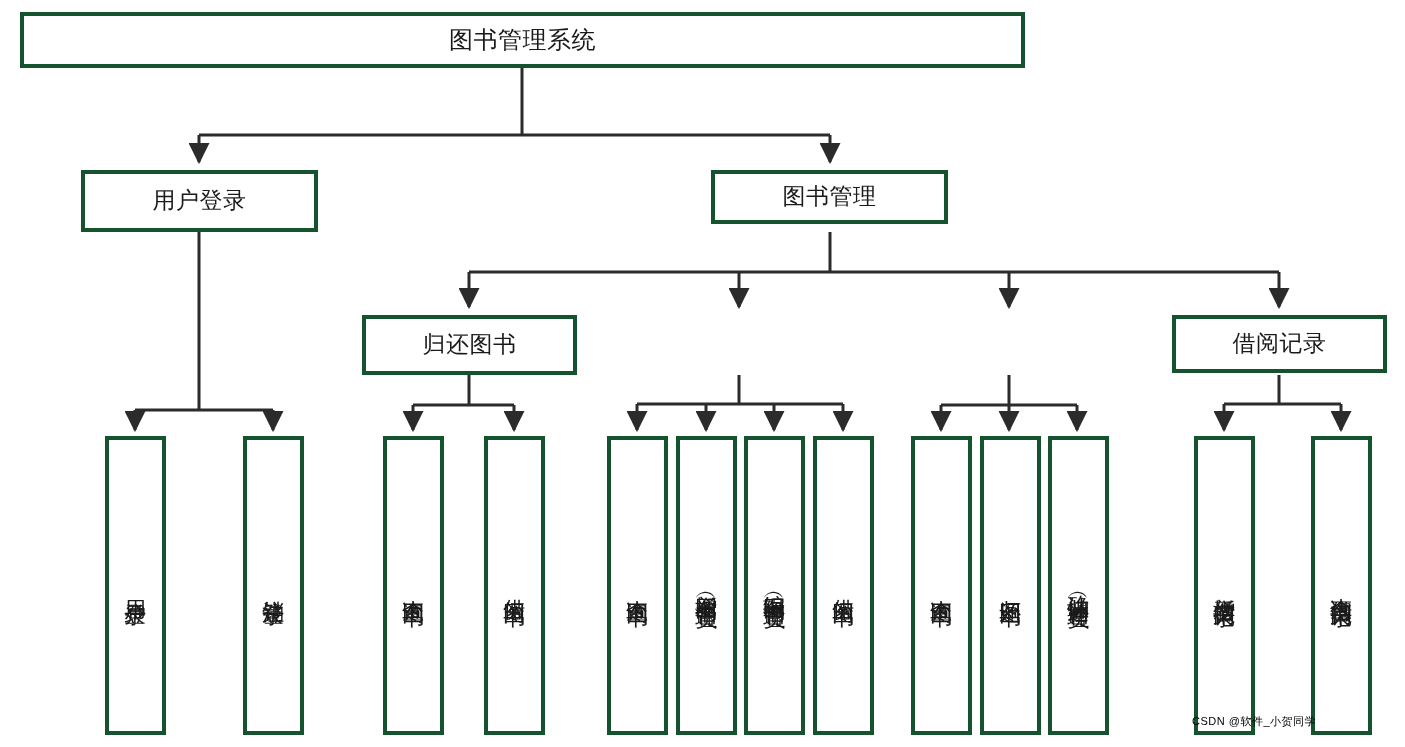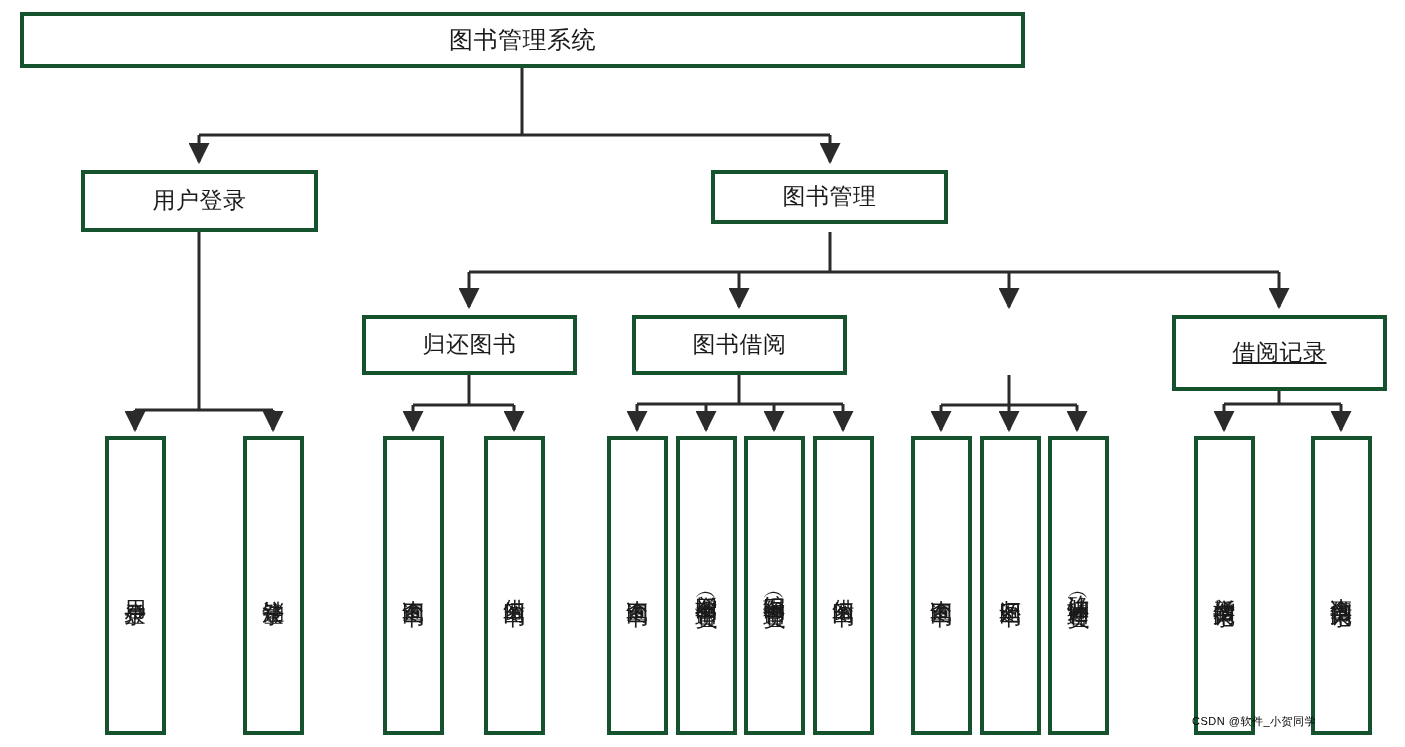--- a/index.html
+++ b/index.html
@@ -133,26 +133,23 @@
   </div>
 
   <div class="node h-node" style="left:711px; top:170px; width:237px; height:54px;">
     <span class="label">图书管理</span>
   </div>
 
   <div class="node h-node" style="left:362px; top:315px; width:215px; height:60px;">
     <span class="label">归还图书</span>
   </div>
 
-  <div class="node h-node" style="left:632px; top:315px; width:215px; height:60px;">
-    <span class="label">图书借阅</span>
-  </div>
-
-
-  <div class="node h-node" style="left:1172px; top:315px; width:215px; height:76px;text-decoration:underline;">
+
+
+  <div class="node h-node" style="left:1172px; top:315px; width:215px; height:58px;">
     <span class="label">借阅记录</span>
   </div>
 
   <div class="node v-node" style="left:105px; top:436px; width:61px; height:299px;">
     <span class="label">用户登录</span>
   </div>
 
   <div class="node v-node" style="left:243px; top:436px; width:61px; height:299px;">
     <span class="label">注销登录</span>
   </div>

